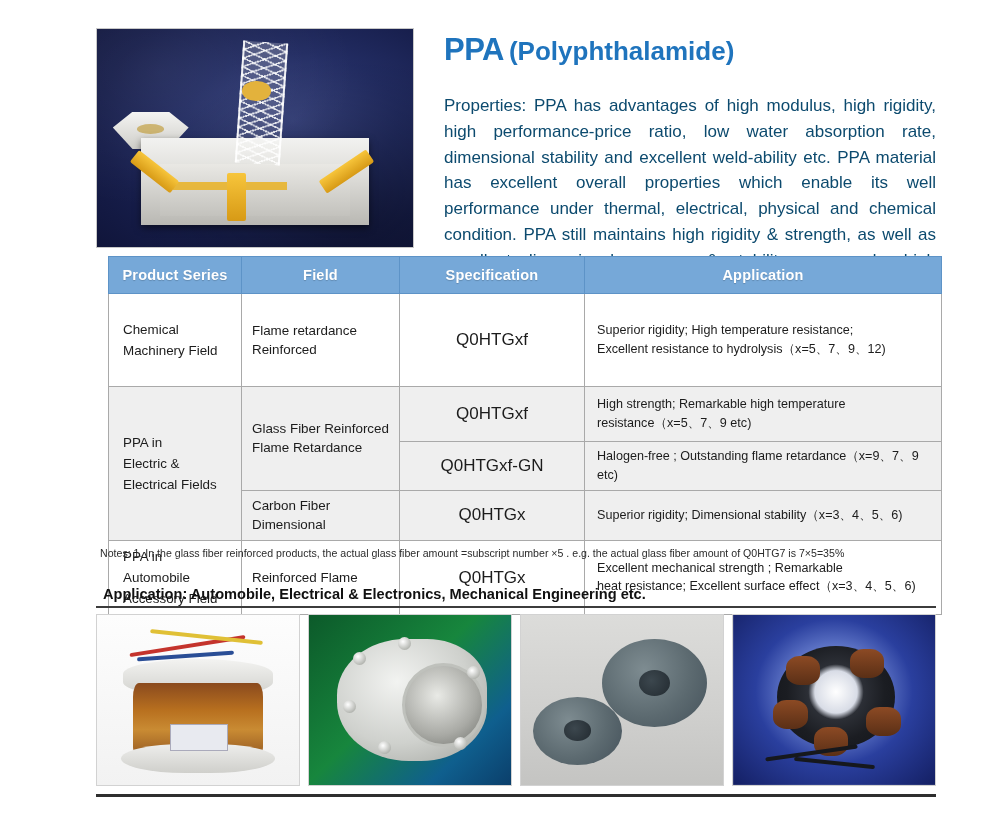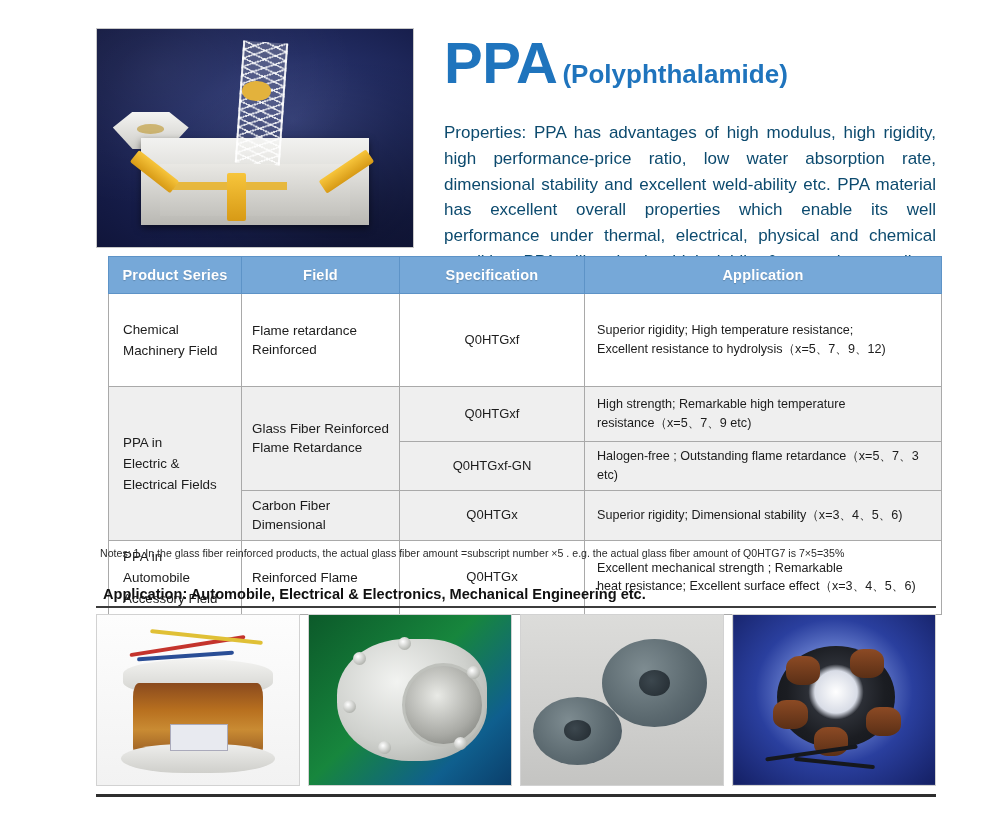--- a/index.html
+++ b/index.html
@@ -131,21 +131,21 @@
     left: 348px;
     top: 0;
     width: 492px;
   }
   .title-line {
     white-space: nowrap;
     line-height: 1;
     padding-top: 6px;
   }
   .title-main {
-    font-size: 58px;
+    font-size: 31px;
     font-weight: bold;
     color: #1f74bd;
     letter-spacing: -0.5px;
   }
   .title-sub {
     font-size: 26px;
     font-weight: bold;
     color: #1f74bd;
     margin-left: 5px;
   }
@@ -195,21 +195,21 @@
     line-height: 1.58;
     padding-left: 14px;
   }
   td.type-cell {
     font-size: 13.4px;
     line-height: 1.45;
     padding-left: 10px;
   }
   td.spec-cell {
     text-align: center;
-    font-size: 13px;
+    font-size: 17px;
   }
   td.desc-cell {
     padding-left: 12px;
     font-size: 12.6px;
     line-height: 1.5;
   }
   tr.band td { background: #efefef; }
   tr.r1 td { height: 82px; }
   tr.r2a td { height: 44px; }
   tr.r2b td { height: 30px; }
@@ -458,21 +458,21 @@
       </tr>
 
       <tr class="band r2a">
         <td class="series-cell" rowspan="3">PPA in<br>Electric &amp;<br>Electrical Fields</td>
         <td class="type-cell" rowspan="2">Glass Fiber Reinforced<br>Flame Retardance</td>
         <td class="spec-cell">Q0HTGxf</td>
         <td class="desc-cell">High strength; Remarkable high temperature<br>resistance（x=5、7、9 etc)</td>
       </tr>
       <tr class="band r2b">
         <td class="spec-cell">Q0HTGxf-GN</td>
-        <td class="desc-cell">Halogen-free ; Outstanding flame retardance（x=5、7、3 etc)</td>
+        <td class="desc-cell">Halogen-free ; Outstanding flame retardance（x=9、7、9 etc)</td>
       </tr>
       <tr class="band r2b">
         <td class="type-cell">Carbon Fiber Dimensional</td>
         <td class="spec-cell">Q0HTGx</td>
         <td class="desc-cell">Superior rigidity; Dimensional stability（x=3、4、5、6)</td>
       </tr>
 
       <tr class="r3">
         <td class="series-cell">PPA in<br>Automobile<br>Accessory Field</td>
         <td class="type-cell">Reinforced Flame</td>

